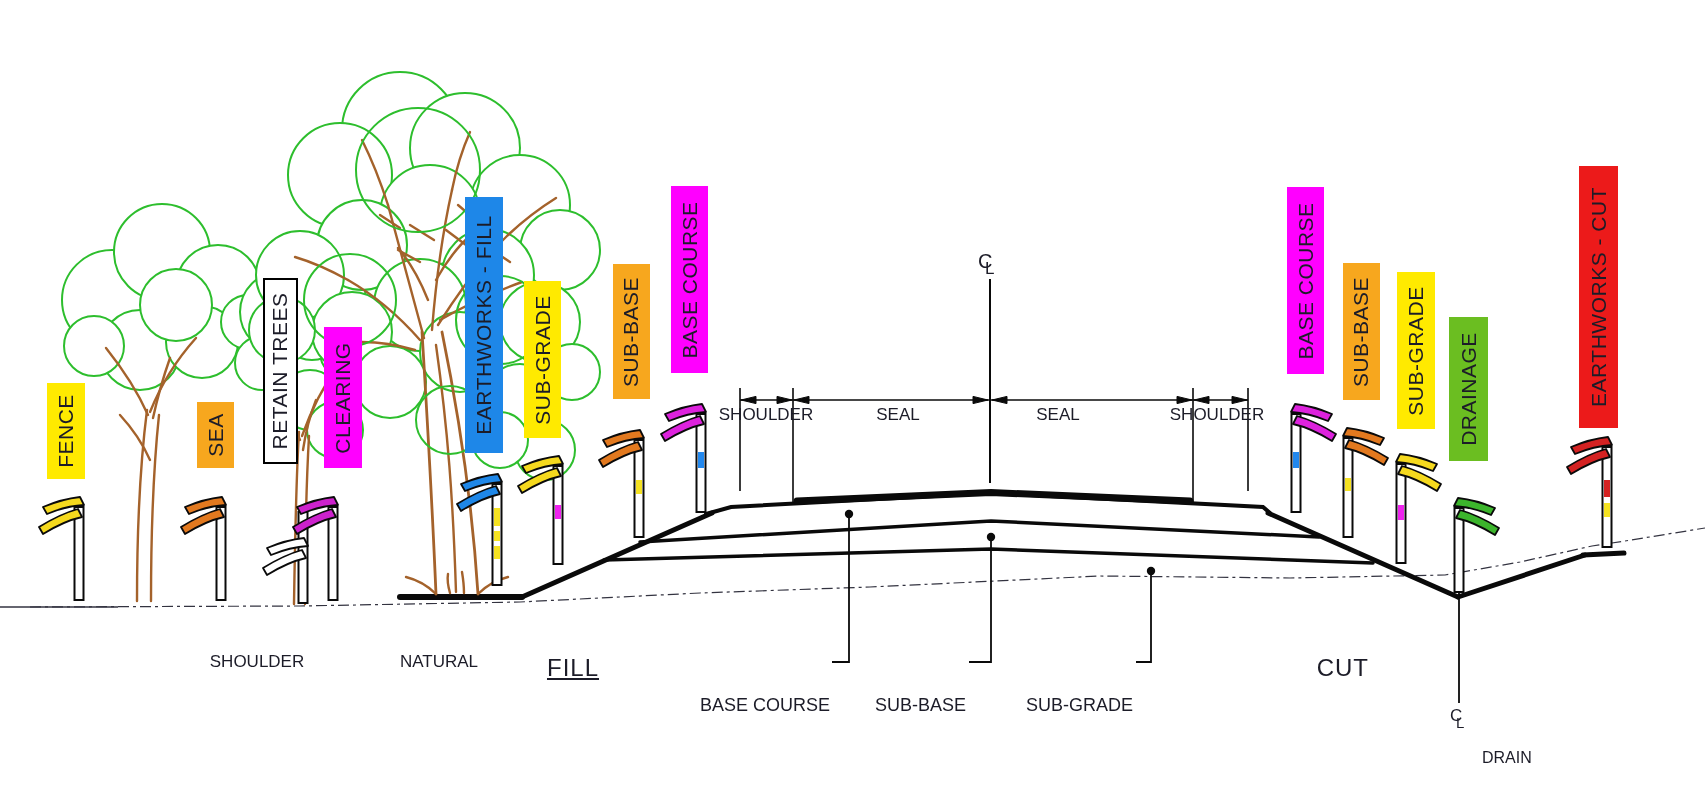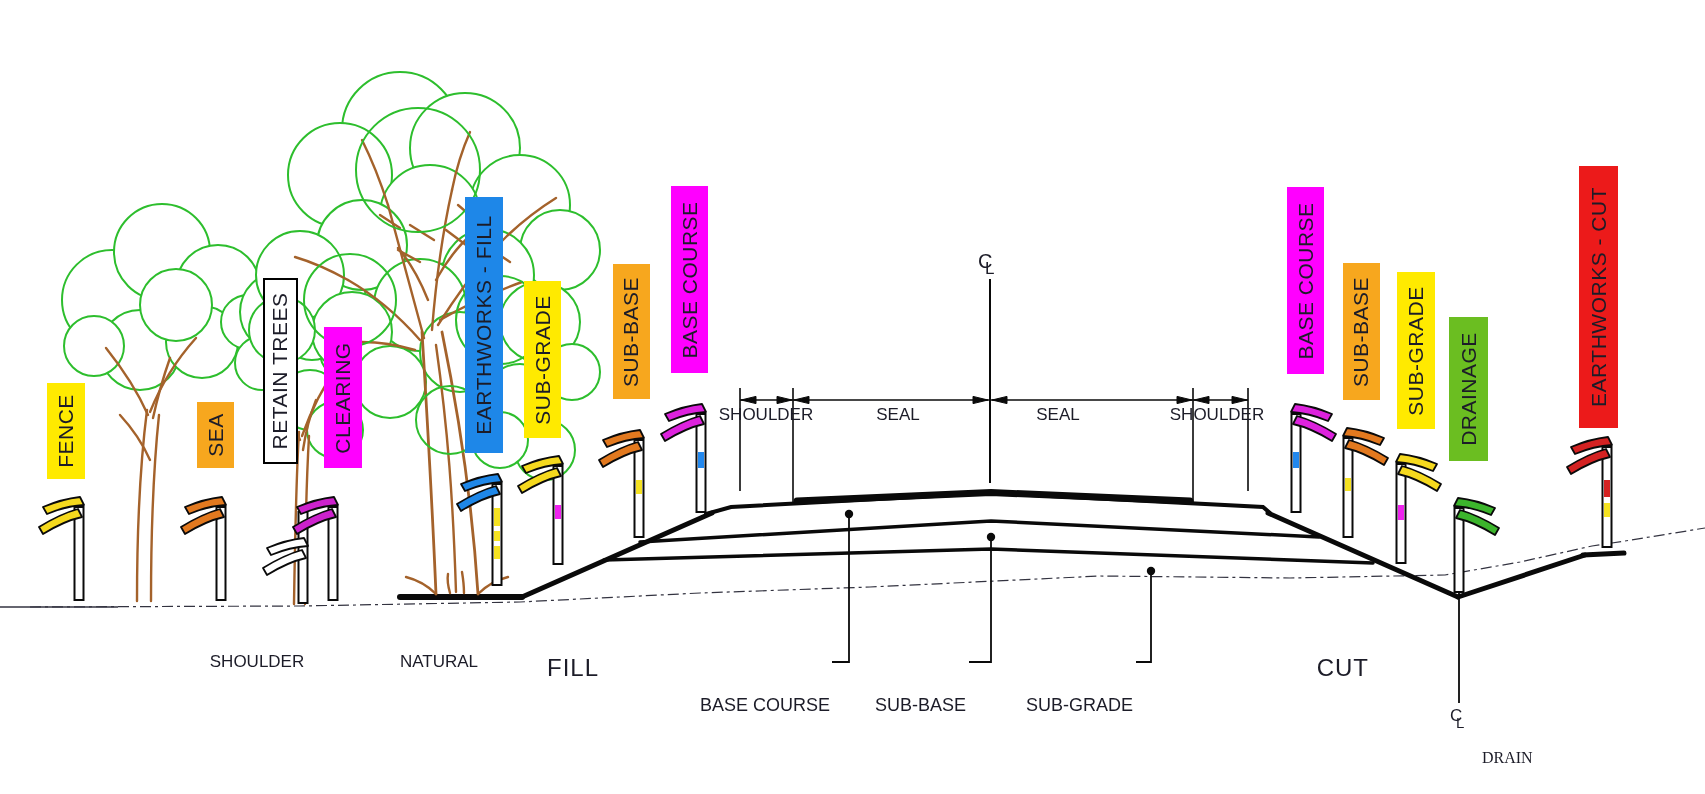--- a/index.html
+++ b/index.html
@@ -302,26 +302,26 @@
   <div class="hlabel" style="left:998px;  top:364px; width:120px;">SEAL</div>
   <div class="hlabel" style="left:1137px; top:364px; width:160px;">SHOULDER</div>
 
   <div class="cl-symbol" style="left:978px; top:250px; width:24px; height:30px;">
     <span class="c">C</span>
     <span class="l">L</span>
   </div>
 
   <div class="hlabel" style="left:187px; top:611px; width:140px;">SHOULDER</div>
   <div class="hlabel" style="left:369px; top:611px; width:140px;">NATURAL</div>
-  <div class="hlabel big" style="left:538px;  top:613px; width:70px;">FILL</div>
+  <div class="hlabel big" style="left:538px;  top:613px; width:70px;text-decoration:underline;">FILL</div>
   <div class="hlabel big" style="left:1299px; top:613px; width:70px;text-align:right;">CUT</div>
 
   <div class="hlabel layerlbl right" style="left:660px; top:654px; width:170px;">BASE COURSE</div>
   <div class="hlabel layerlbl right" style="left:846px; top:654px; width:120px;">SUB-BASE</div>
   <div class="hlabel layerlbl right" style="left:988px; top:654px; width:145px;">SUB-GRADE</div>
 
   <div class="cl-symbol small" style="left:1450px; top:706px; width:20px; height:26px;">
     <span class="c">C</span>
     <span class="l">L</span>
   </div>
-  <div class="hlabel left" style="left:1482px; top:708px; width:80px; font-size:16px;font-family:Liberation Serif, serif;">DRAIN</div>
+  <div class="hlabel left" style="left:1482px; top:708px; width:80px; font-size:16px;">DRAIN</div>
 
 </div>
 
 </body></html>

